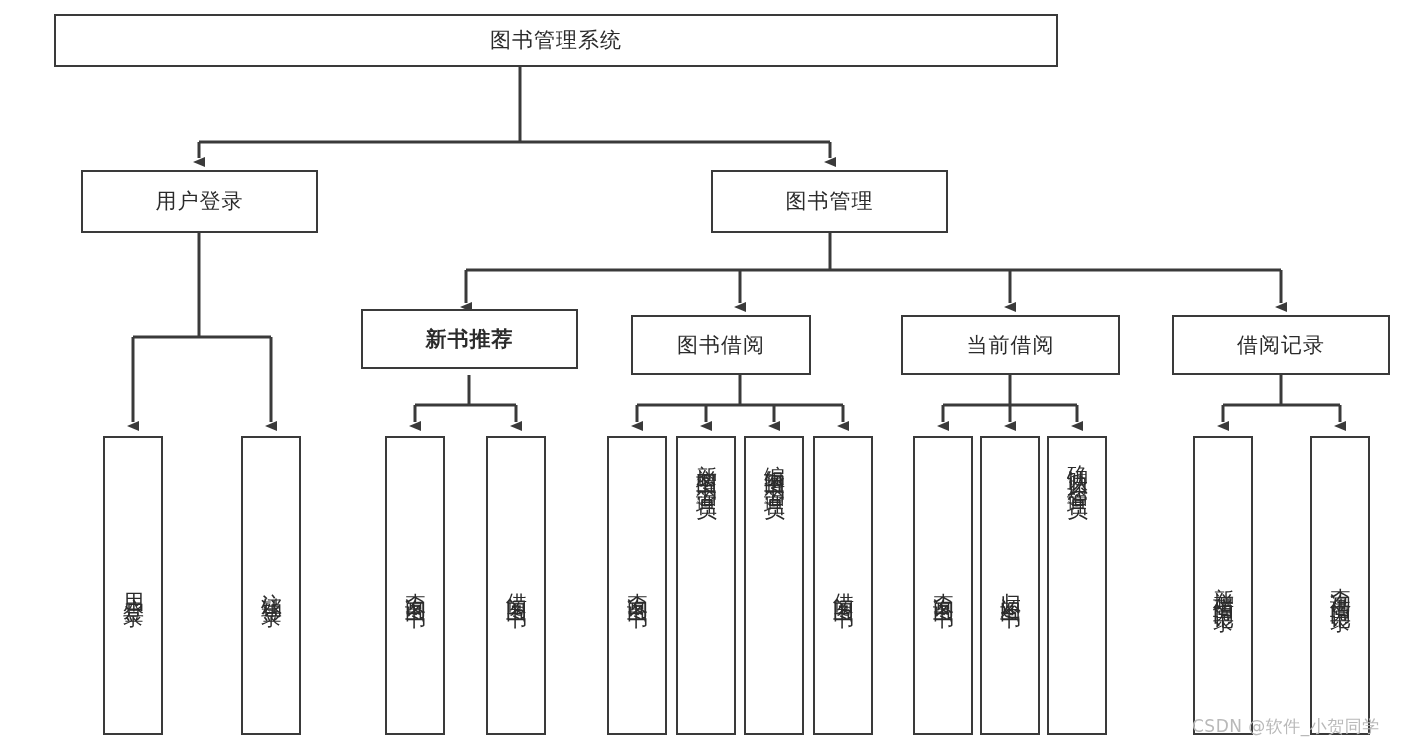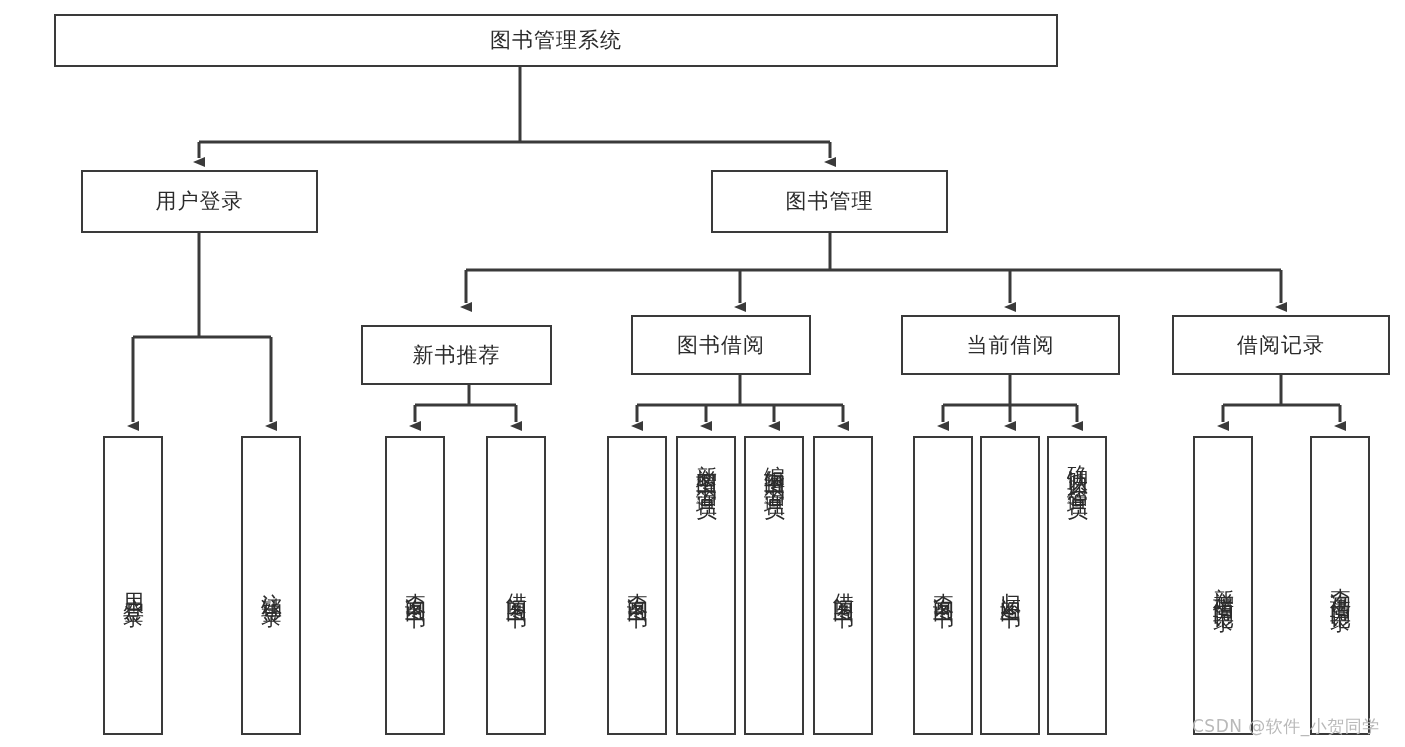--- a/index.html
+++ b/index.html
@@ -136,21 +136,21 @@
     <span class="label">图书管理系统</span>
   </div>
 
   <div class="node h" style="left:81px; top:170px; width:237px; height:63px;">
     <span class="label">用户登录</span>
   </div>
   <div class="node h" style="left:711px; top:170px; width:237px; height:63px;">
     <span class="label">图书管理</span>
   </div>
 
-  <div class="node h" style="left:361px; top:325px; width:191px; height:60px;">
+  <div class="node h" style="left:361px; top:309px; width:217px; height:60px;font-weight:bold;">
     <span class="label">新书推荐</span>
   </div>
   <div class="node h" style="left:631px; top:315px; width:180px; height:60px;">
     <span class="label">图书借阅</span>
   </div>
   <div class="node h" style="left:1172px; top:315px; width:218px; height:60px;">
     <span class="label">借阅记录</span>
   </div>
   <div class="node h" style="left:901px; top:315px; width:219px; height:60px;">
     <span class="label">当前借阅</span>

